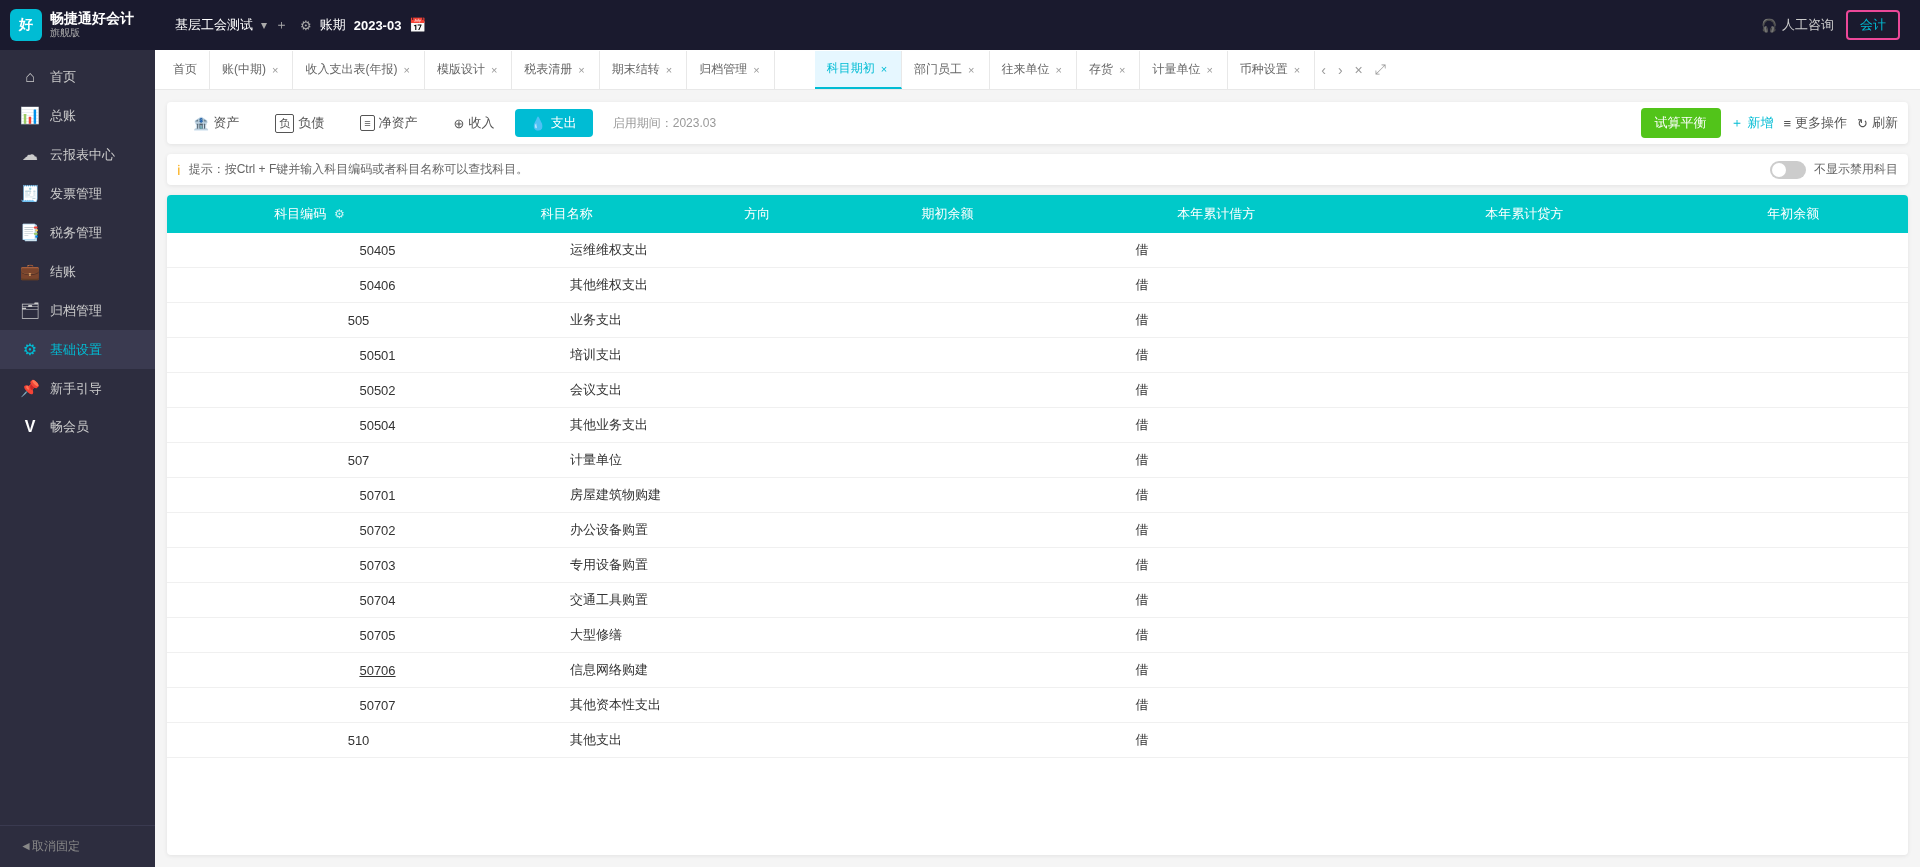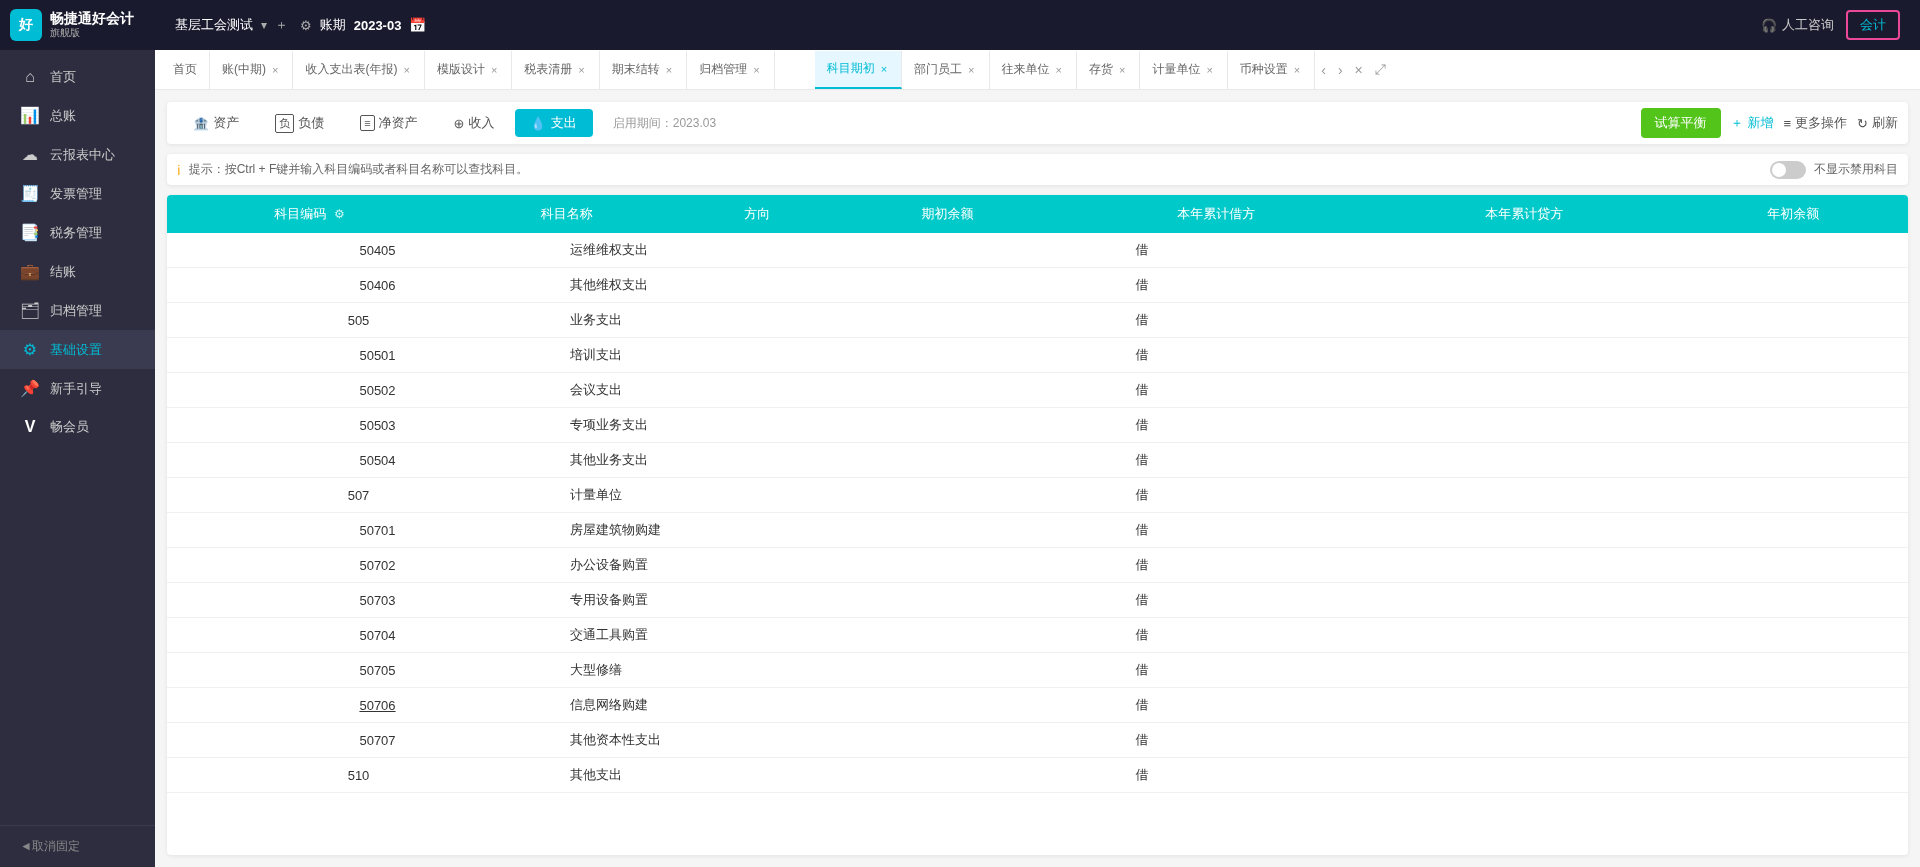--- a/index.html
+++ b/index.html
@@ -339,29 +339,20 @@
                 <tr>
                   <td class="code-col" style="padding-left: 50px;">50502</td>
                   <td class="name-col">会议支出</td>
                   <td>借</td>
                   <td></td>
                   <td></td>
                   <td></td>
                   <td></td>
                 </tr>
                 <tr>
-                  <td class="code-col" style="padding-left: 50px;">50503</td>
-                  <td class="name-col">专项业务支出</td>
-                  <td>借</td>
-                  <td></td>
-                  <td></td>
-                  <td></td>
-                  <td></td>
-                </tr>
-                <tr>
                   <td class="code-col" style="padding-left: 50px;">50504</td>
                   <td class="name-col">其他业务支出</td>
                   <td>借</td>
                   <td></td>
                   <td></td>
                   <td></td>
                   <td></td>
                 </tr>
                 <tr>
                   <td class="code-col">507</td>

